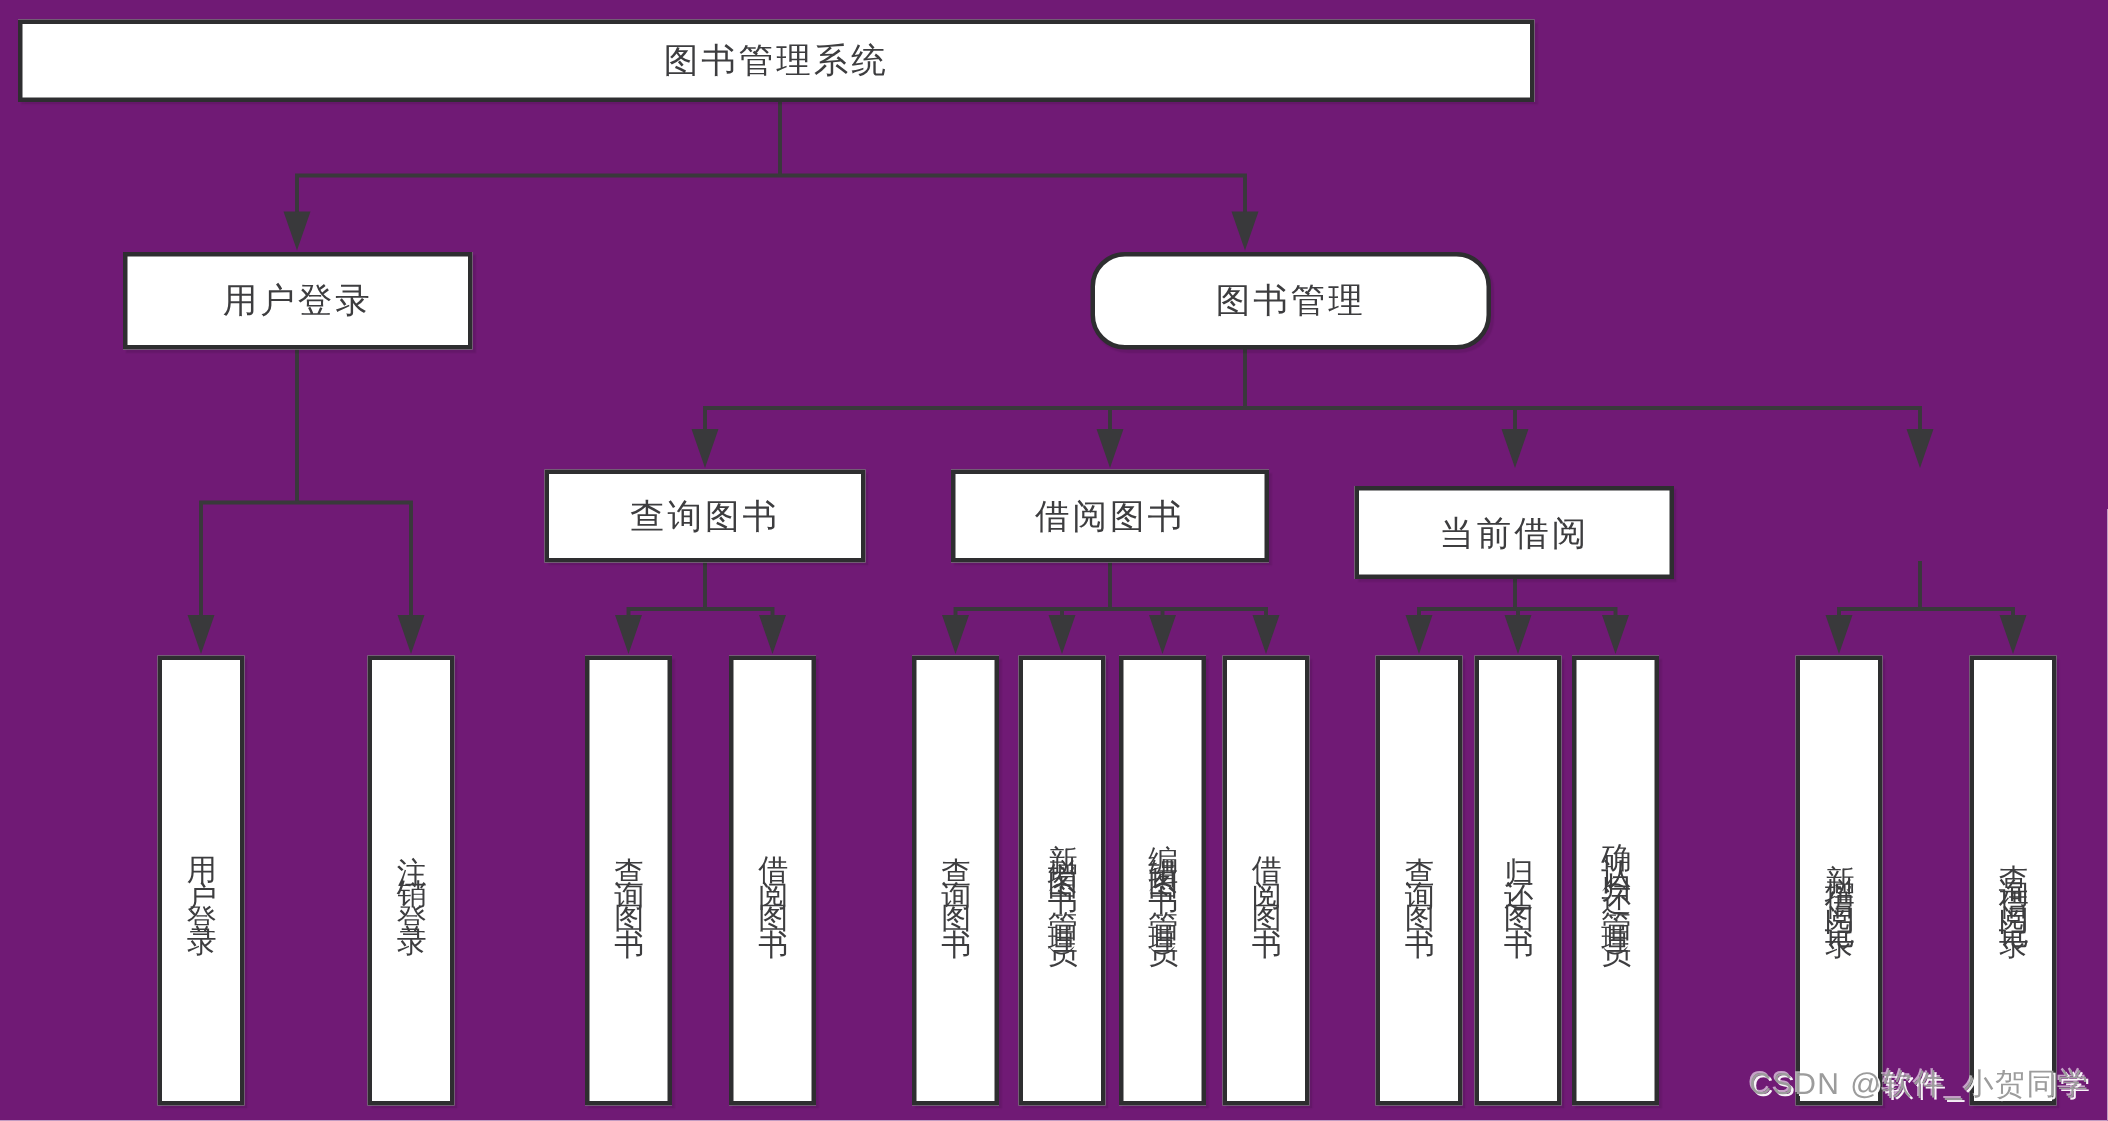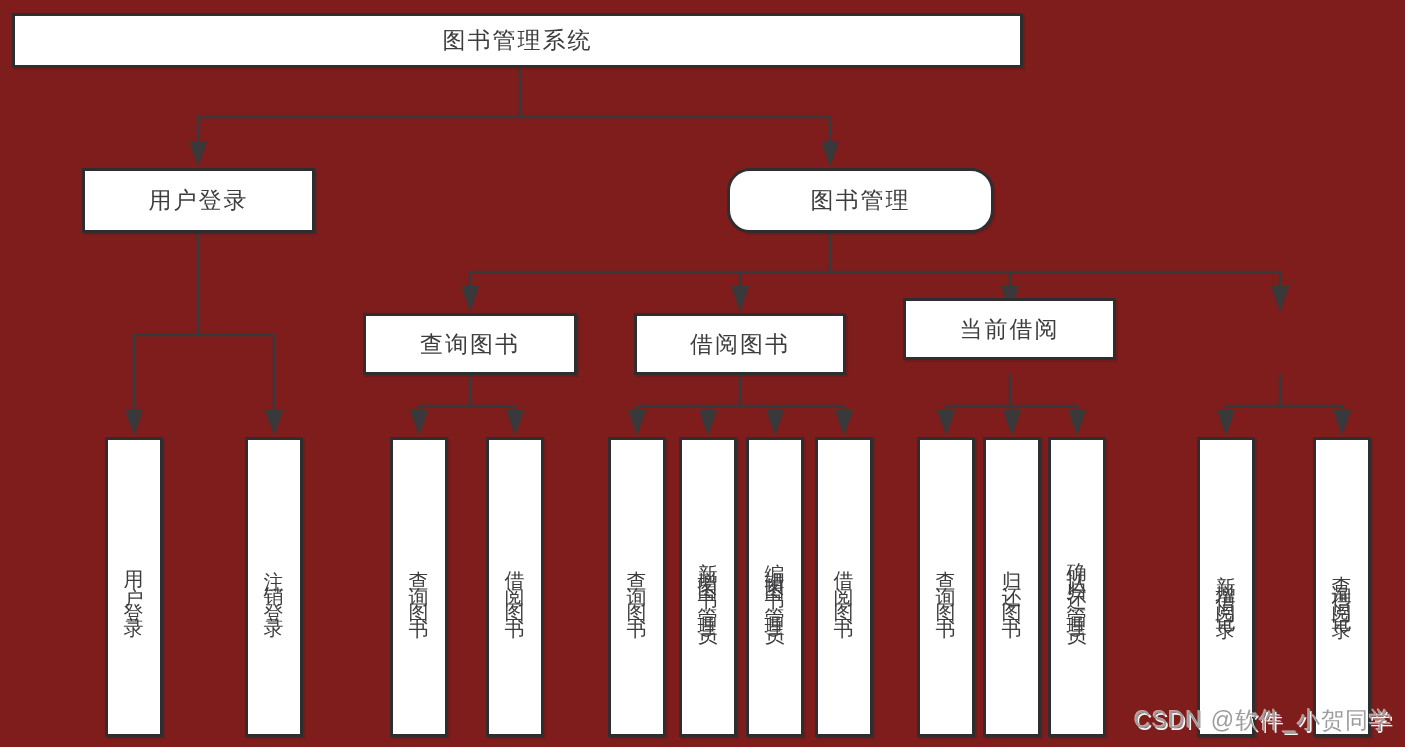--- a/index.html
+++ b/index.html
@@ -1,19 +1,19 @@
 <!DOCTYPE html>
 <html><head>
 <meta charset="utf-8">
 <style>
   html,body{margin:0;padding:0;background:#ffffff;}
   #stage{
     position:relative;
     width:1405px;height:747px;
-    background:#7f1d1d;
+    background:#701a75;
     overflow:hidden;
     font-family:"Liberation Sans","DejaVu Sans",sans-serif;
   }
   #wires{position:absolute;left:0;top:0;pointer-events:none;}
   .box{
     position:absolute;
     background:#ffffff;
     border:3px solid #2e2e30;
     box-sizing:border-box;
     display:flex;align-items:center;justify-content:center;
@@ -28,32 +28,32 @@
     font-size:20px;
     line-height:1;
     white-space:nowrap;
   }
   
   #root{left:12px;top:13px;width:1011px;height:55px;}
   #n0{left:82px;top:168px;width:233px;height:65px;}
   #n1{left:727px;top:168px;width:267px;height:65px;border-radius:23px;}
   #m0{left:363px;top:313px;width:214px;height:62px;}
   #m1{left:634px;top:313px;width:212px;height:62px;}
-  #m2{left:903px;top:298px;width:213px;height:62px;}
+  #m2{left:903px;top:324px;width:213px;height:62px;}
   #m3{left:1173px;top:313px;width:213px;height:62px;}
   .leaf{top:437px;width:58px;height:300px;}
   #l0{left:105px;}#l1{left:245px;}
   #l2{left:390px;}#l3{left:486px;}
   #l4{left:608px;}#l5{left:679px;}#l6{left:746px;}#l7{left:815px;}
   #l8{left:917px;}#l9{left:983px;}#l10{left:1048px;}
   #l11{left:1197px;}#l12{left:1313px;}
   .watermark{
     position:absolute;
     right:12px;bottom:11px;
-    font-size:23px;
+    font-size:20px;
     color:#9c9c9c;
     letter-spacing:1px;
     text-shadow:1.5px 1.5px 0 rgba(255,255,255,0.95),-1px -1px 0 rgba(255,255,255,0.6);
     white-space:nowrap;
   }
 </style>
 </head>
 <body>
 
 <div id="stage">

